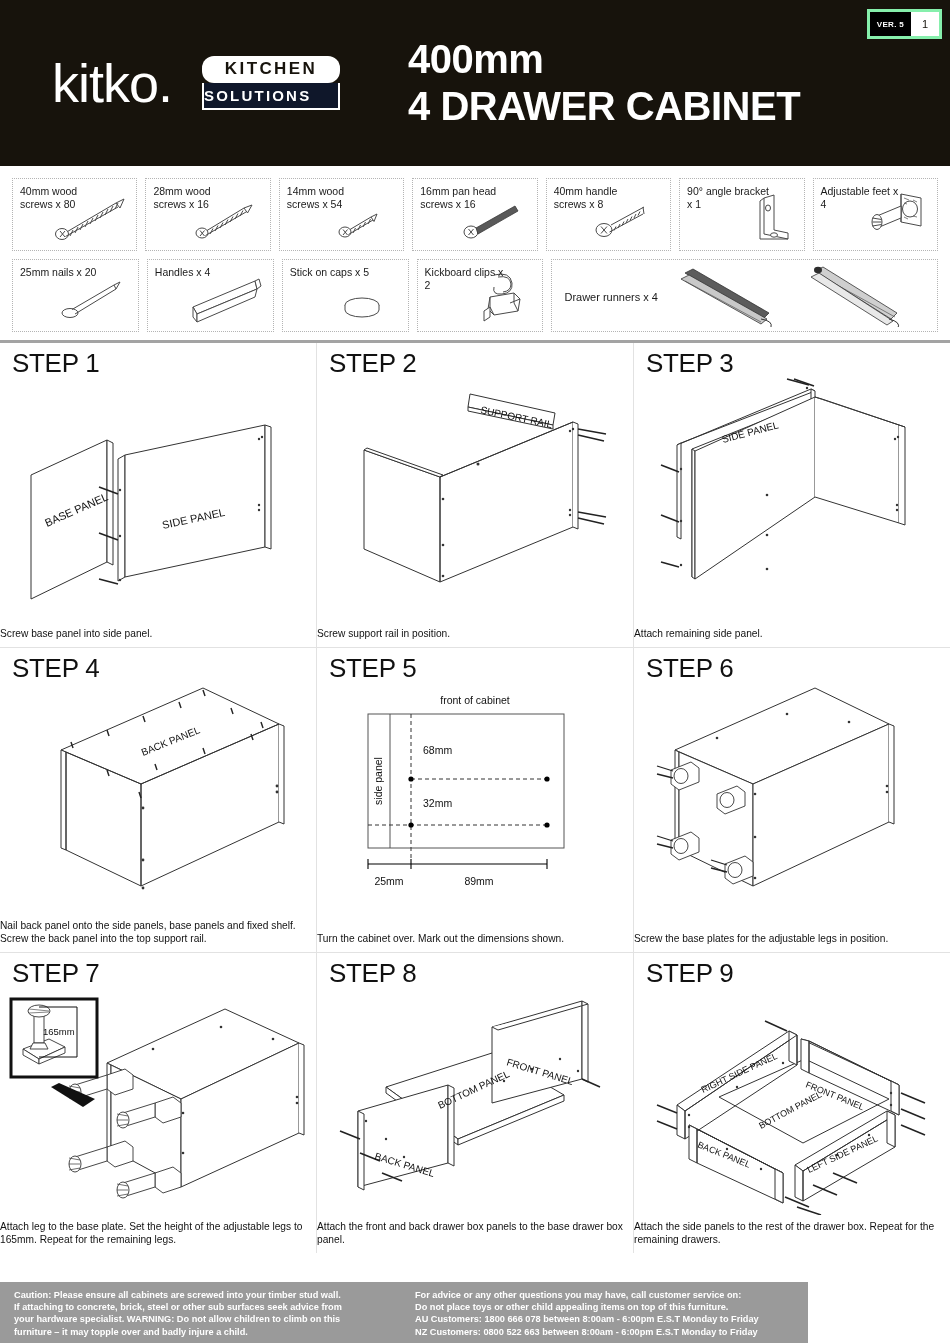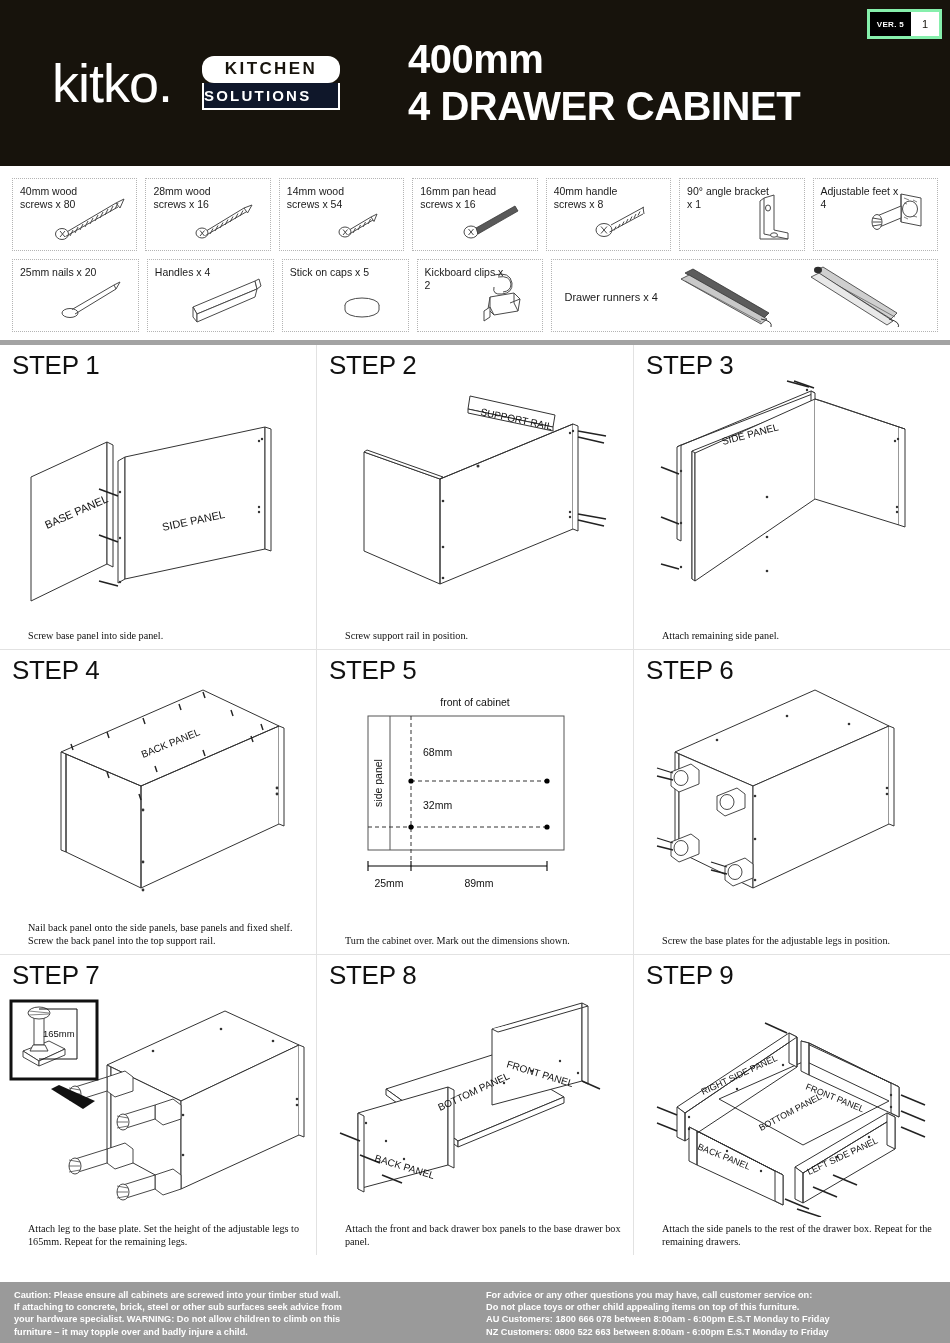--- a/index.html
+++ b/index.html
@@ -109,21 +109,21 @@
     position: absolute;
     right: 4px; bottom: 2px;
     width: 84px; height: 62px;
   }
   .part.wide { flex: 3.08 1 0; }
   .part.wide .p-label { top: 31px; left: 12px; max-width: 200px; font-size: 11px; }
   .part.wide .p-art { right: 6px; bottom: 4px; width: 290px; height: 66px; }
 
   
   .steps {
-    border-top: 5px solid #a3a3a3;
+    border-top: 3px solid #a3a3a3;
   }
   .steps-row {
     display: flex;
     border-bottom: 1px solid #e2e2e2;
     height: 305px;
   }
   .steps-row:last-child { border-bottom: none; height: 300px; }
   .step {
     flex: 1 1 0;
     border-right: 1px solid #e2e2e2;
@@ -140,33 +140,32 @@
   }
   .step-art {
     position: absolute;
     left: 0; right: 0;
     top: 34px;
     height: 228px;
   }
   .step-art svg { width: 100%; height: 100%; display: block; }
   .step-cap {
     position: absolute;
-    left: 28px; right: 10px;
+    left: 0; right: 10px;
     bottom: 7px;
     font-size: 10.2px;
     color: #111;
     line-height: 1.3;
-    font-family: Liberation Serif, serif;
   }
 
   
   .footer {
     position: absolute;
     left: 0; bottom: 0;
-    width: 950px;
+    width: 808px;
     height: 61px;
     background: #9a9a9a;
     display: flex;
     color: #fff;
     padding: 7px 12px 0 14px;
   }
   .footer-col { flex: 1 1 0; }
   .footer-col.right { padding-left: 20px; }
   .footer-col p {
     font-size: 9.2px;

